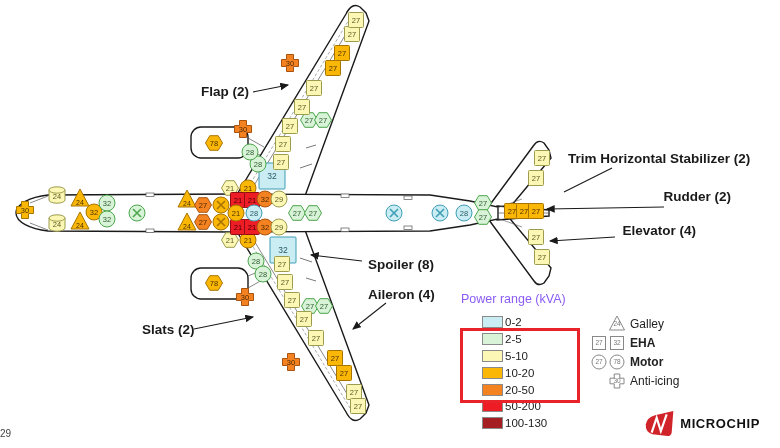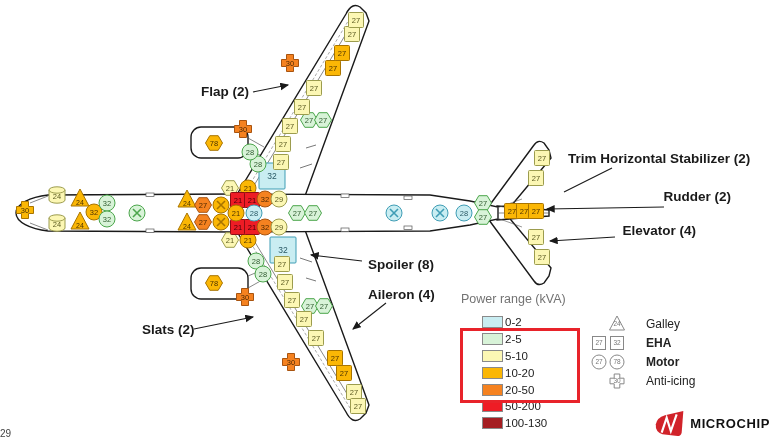--- a/index.html
+++ b/index.html
@@ -1,33 +1,33 @@
 <!DOCTYPE html>
 <html><head>
 <meta charset="utf-8">
 <style>
   html,body{margin:0;padding:0;background:#fff;}
   body{font-family:"Liberation Sans",sans-serif;}
   .stage{position:relative;width:780px;height:448px;background:#ffffff;overflow:hidden;}
   svg text{font-family:"Liberation Sans",sans-serif;}
   .diagram-label{font-size:13.5px;font-weight:bold;fill:#1a1a1a;}
   .legend{position:absolute;left:455px;top:292px;width:325px;}
-  .legend-title{font-size:12.5px;color:#737373;margin-left:6px;}
+  .legend-title{font-size:12.5px;color:#8b5cf6;margin-left:6px;}
   .legend-ranges{position:absolute;left:27px;top:22px;}
   .range-row{display:flex;align-items:center;height:16.8px;}
   .swatch{width:21px;height:12px;border:1px solid #8a8a8a;box-sizing:border-box;}
   .range-label{font-size:11.5px;color:#222;margin-left:2px;}
   .legend-highlight{position:absolute;left:5px;top:36px;width:114px;height:69px;border:3px solid #e8232a;pointer-events:none;}
   .legend-symbols{position:absolute;left:128px;top:22px;width:190px;}
-  .sym-row{display:flex;align-items:center;height:19px;gap:16px;}
+  .sym-row{display:flex;align-items:center;height:19px;}
   .sym-icons{width:42px;display:flex;justify-content:flex-end;gap:2px;}
   .sym-label{font-size:12px;color:#222;margin-left:5px;}
   .sym-label.bold{font-weight:bold;}
   .pagenum{position:absolute;left:0px;top:428px;font-size:10px;color:#444;}
-  .brand{position:absolute;right:10px;top:410px;display:flex;align-items:center;gap:5px;}
+  .brand{position:absolute;right:20px;top:410px;display:flex;align-items:center;gap:5px;}
   .brand-text{font-size:13px;font-weight:bold;color:#111;text-transform:uppercase;letter-spacing:0.6px;}
 </style>
 </head>
 <body>
 
 <div class="stage">
 
   <svg id="diagram" width="780" height="448" viewBox="0 0 780 448">
     <defs>
       <marker id="ah" markerWidth="9" markerHeight="8" refX="7" refY="3.5" orient="auto">

